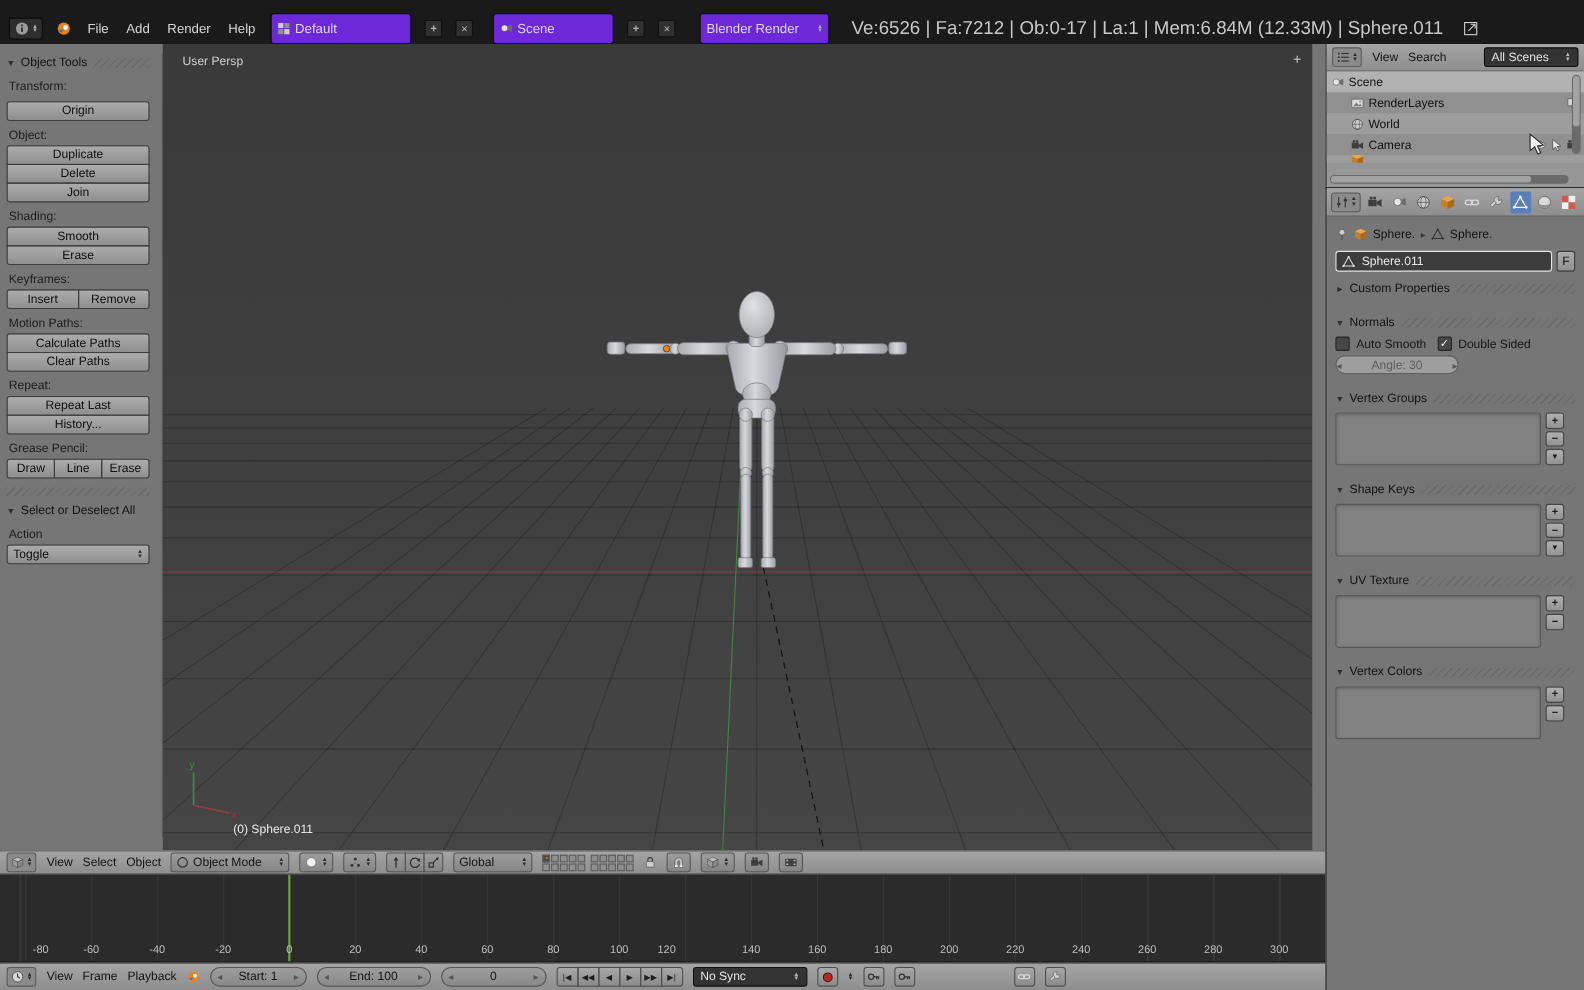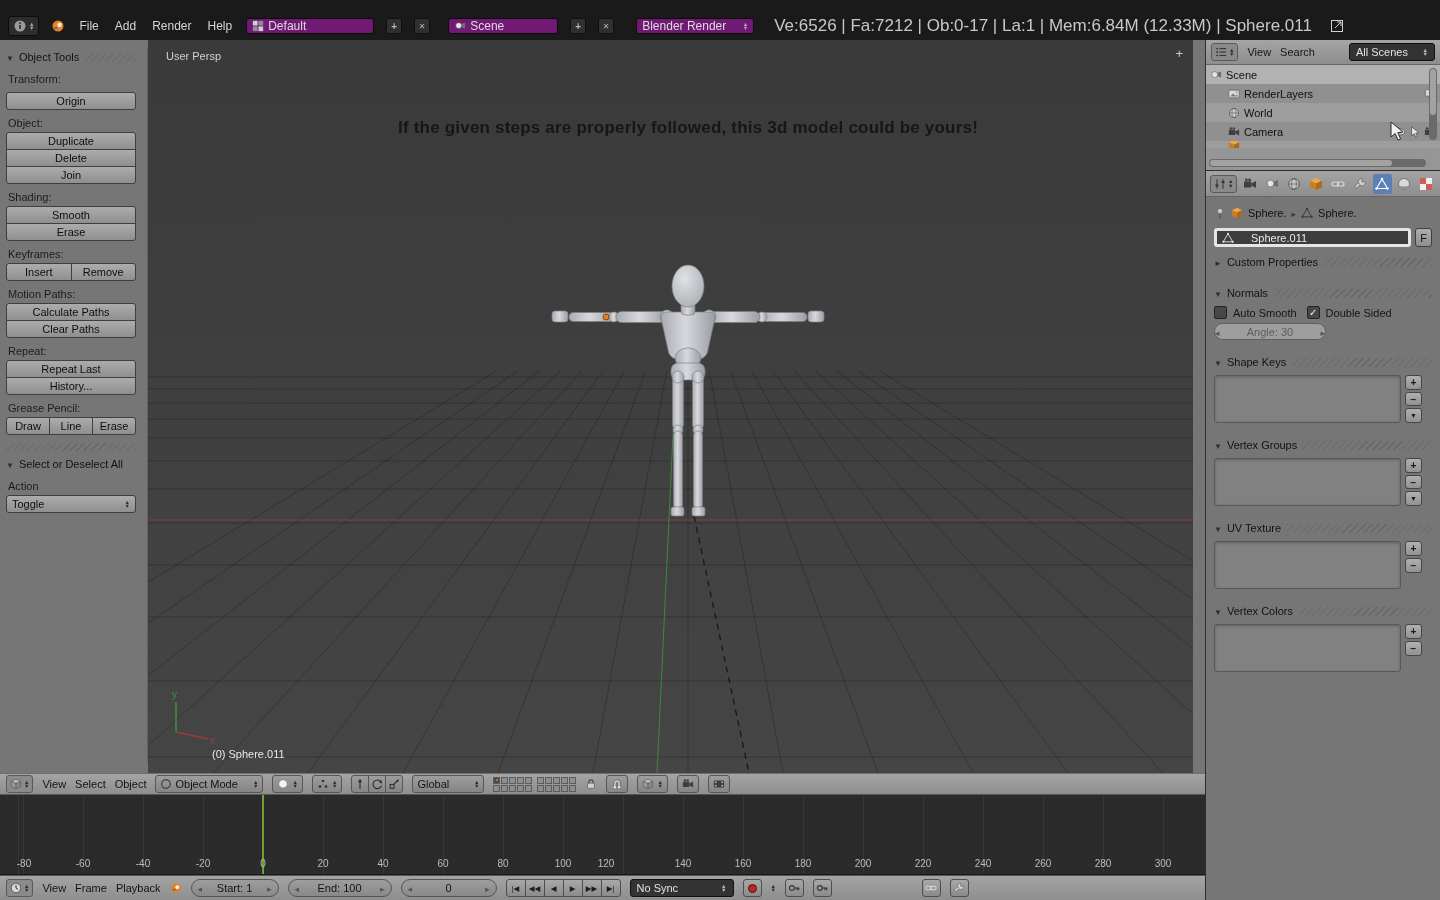--- a/index.html
+++ b/index.html
@@ -24,21 +24,21 @@
 .pb4::before{content:"▶"}.pb5::before{content:"▶▶"}.pb6::before{content:"▶|"}
 .nudl::before{content:"◂";color:#555;font-size:9px}
 .nudr::before{content:"▸";color:#555;font-size:9px}
 .hatch{background:repeating-linear-gradient(135deg,rgba(0,0,0,.12) 0 1px,transparent 1px 5px)}
 
 
 #topbar{position:absolute;left:0;top:0;width:1440px;height:40px;background:#1a1a1a;display:flex;align-items:center;gap:12px;padding:12px 10px 0 8px;color:#d6d6d6;font-size:12px}
 .etype{display:flex;align-items:center;gap:2px;background:#2d2d2d;border:1px solid #0c0c0c;border-radius:3px;height:20px;padding:0 4px}
 .etype .updown{color:#aaa}
 #topbar .menu{padding:0 2px}
-.dsel{display:flex;align-items:center;gap:4px;background:#701a75;border:1px solid #0c0c0c;border-radius:3px;height:16px;padding:0 5px;color:#dcdcdc}
+.dsel{display:flex;align-items:center;gap:4px;background:#6d28d9;border:1px solid #0c0c0c;border-radius:3px;height:28px;padding:0 5px;color:#dcdcdc}
 .mini{display:flex;align-items:center;justify-content:center;width:16px;height:16px;background:#303030;border:1px solid #101010;border-radius:2px;color:#b5b5b5;font-size:10px}
 .stats{font-size:17px;color:#c8c8c8;white-space:nowrap}
 
 
 #toolshelf{position:absolute;left:0;top:40px;width:160px;height:733px;background:#767676;border-right:1px solid #2e2e2e;padding:6px 15px 0 6px;overflow:hidden}
 .ts-col{width:130px}
 .pheader{display:flex;align-items:center;height:18px;margin:2px 0 2px 0;font-size:11px;color:#121212}
 .pheader .hx{flex:1;height:9px;margin-left:6px}
 .slabel{margin:7px 0 3px 2px;color:#1c1c1c}
 .btn{display:flex;align-items:center;justify-content:center;height:18px;background:linear-gradient(#acacac,#8f8f8f);border:1px solid #3f3f3f;border-radius:3px;color:#0d0d0d;font-size:11px}
@@ -113,21 +113,21 @@
 #ol-vthumb{position:absolute;left:1px;top:1px;width:6px;height:46px;background:#a2a2a2;border-radius:3px}
 
 
 #properties{position:absolute;left:1205px;top:170px;width:235px;height:730px;background:#767676;border-left:1px solid #2e2e2e;border-top:1px solid #2e2e2e;overflow:hidden}
 .pr-header{height:26px;background:linear-gradient(#a4a4a4,#8e8e8e);border-bottom:1px solid #666;display:flex;align-items:center;gap:3px;padding:0 4px}
 .tab{display:flex;align-items:center;justify-content:center;width:20px;height:20px;border-radius:2px;color:#2e2e2e}
 .tab.active{background:var(--accent-blue);color:#fff}
 .pr-body{padding:4px 8px 0 8px}
 .crumbs{display:flex;align-items:center;gap:5px;height:24px;color:#111}
 .idrow{display:flex;align-items:center;gap:4px;margin:3px 0 6px 0}
-.idfield{flex:1;display:flex;align-items:center;gap:17px;height:19px;background:#3d3d3d;border:3px solid #e5e5e5;border-radius:3px;padding:0 5px;color:#e9e9e9}
+.idfield{flex:1;display:flex;align-items:center;gap:6px;height:19px;background:#3d3d3d;border:1px solid #e5e5e5;border-radius:3px;padding:0 5px;color:#e9e9e9}
 .idfield .ic12{color:#dedede}
 .fbtn{display:flex;align-items:center;justify-content:center;width:17px;height:19px;background:linear-gradient(#acacac,#8f8f8f);border:1px solid #3f3f3f;border-radius:3px;color:#111}
 .psec{margin-bottom:13px}
 .psec .pheader{margin:4px 0}
 .cbrow{display:flex;align-items:center;gap:6px}
 .cb{width:13px;height:13px;background:#474747;border:1px solid #242424;border-radius:2px;display:flex;align-items:center;justify-content:center;flex:none}
 .cb.on::after{content:"✓";color:#f0f0f0;font-size:10px;line-height:1}
 .pill{display:flex;align-items:center;justify-content:space-between;gap:4px;width:112px;height:17px;background:#9e9e9e;border:1px solid #606060;border-radius:9px;color:#5d5d5d}
 .litfield{display:flex;align-items:center;gap:4px;width:106px;height:17px;background:linear-gradient(#a6a6a6,#929292);border:1px solid #4f4f4f;border-radius:3px;padding:0 4px;color:#1a1a1a}
 .lb-row{display:flex;align-items:flex-start;gap:4px;padding-right:10px}
@@ -494,21 +494,20 @@
           <circle cx="550" cy="337" r="6"></circle>
 
         <rect x="533" y="262" width="14" height="13" rx="4"></rect>
         <ellipse cx="540" cy="246" rx="16" ry="21" fill="url(#headg)"></ellipse>
 
         <circle cx="458" cy="277" r="3" fill="var(--select-orange)" stroke="#5a3000"></circle>
       </g>
     </svg>
 
     <div id="vp-view-label">User Persp</div>
-    <div id="vp-caption">If the given steps are properly followed, this 3d model could be yours!</div>
     <div id="vp-obj-label">(0) Sphere.011</div>
     <span id="vp-plus"></span>
 
     <svg id="gizmo" width="52" height="60">
       <line x1="12" y1="44" x2="12" y2="14" stroke="var(--axis-green)" stroke-width="1.5"></line>
       <line x1="12" y1="44" x2="44" y2="51" stroke="var(--axis-red)" stroke-width="1.5"></line>
       <text x="8" y="10" fill="var(--axis-green)" font-size="10">y</text>
       <text x="46" y="56" fill="var(--axis-red)" font-size="10">x</text>
     </svg>
   </section>
@@ -610,21 +609,21 @@
       </span>
     <span class="hbtn">
         <svg class="ic12">
           <use href="#i-film"></use>
         </svg>
       </span>
   </div>
 
   <div id="truler">
     <div id="cf-marker"></div>
-    <span class="tick" style="left:4px">-80</span>
+    <span class="tick" style="left:17px">-80</span>
     <span class="tick" style="left:63px">-60</span>
     <span class="tick" style="left:123px">-40</span>
     <span class="tick" style="left:183px">-20</span>
     <span class="tick" style="left:243px">0</span>
     <span class="tick" style="left:303px">20</span>
     <span class="tick" style="left:363px">40</span>
     <span class="tick" style="left:423px">60</span>
     <span class="tick" style="left:483px">80</span>
     <span class="tick" style="left:543px">100</span>
     <span class="tick" style="left:586px">120</span>
@@ -889,37 +888,37 @@
             <span class="nudl"></span>
             <span>Angle: 30</span>
             <span class="nudr"></span>
           </div>
       </div>
 
 
       <div class="psec">
         <div class="pheader">
             <span class="tri-open"></span>
-            <span>Shape Keys</span>
+            <span>Vertex Groups</span>
             <span class="hx hatch"></span>
           </div>
         <div class="lb-row">
           <div class="listbox"></div>
           <div class="sidecol">
             <span class="ssq g-plus"></span>
             <span class="ssq g-minus"></span>
             <span class="ssq g-down"></span>
           </div>
         </div>
       </div>
 
       <div class="psec">
         <div class="pheader">
             <span class="tri-open"></span>
-            <span>Vertex Groups</span>
+            <span>Shape Keys</span>
             <span class="hx hatch"></span>
           </div>
         <div class="lb-row">
           <div class="listbox"></div>
           <div class="sidecol">
             <span class="ssq g-plus"></span>
             <span class="ssq g-minus"></span>
             <span class="ssq g-down"></span>
           </div>
         </div>

